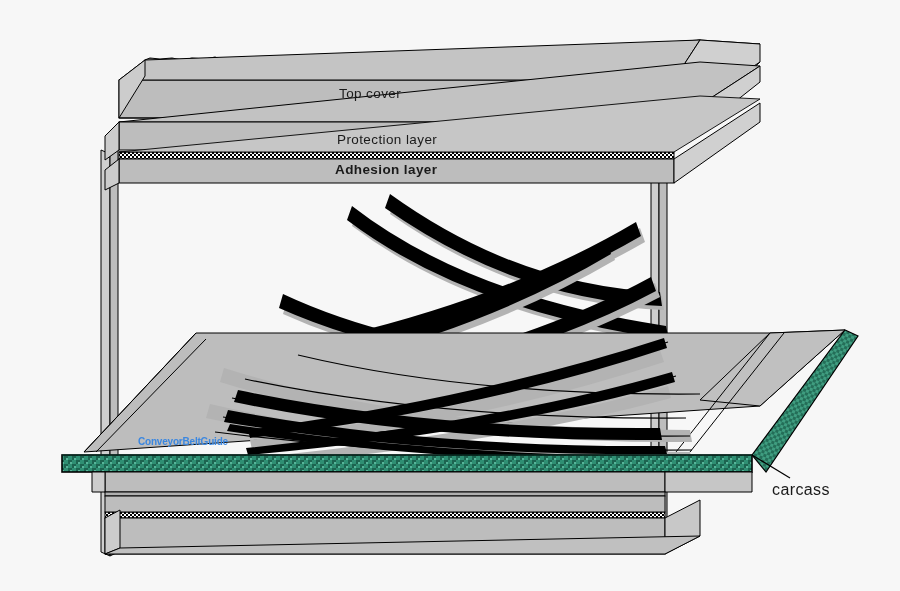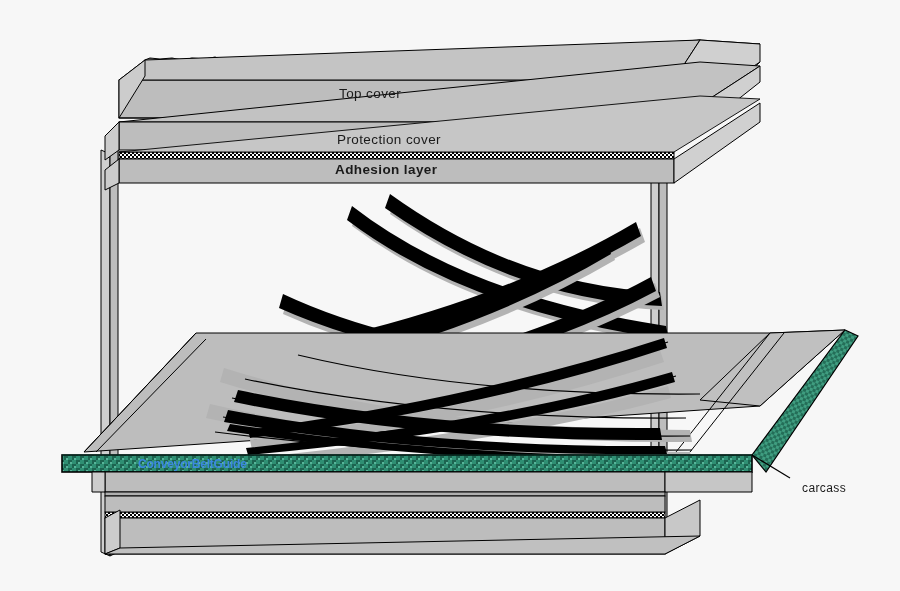--- a/index.html
+++ b/index.html
@@ -16,23 +16,23 @@
   .lbl{
     position:absolute;
     font-family:"Liberation Sans", sans-serif;
     color:#1a1a1a;
     white-space:nowrap;
     letter-spacing:.4px;
   }
   #lbl-top-cover{left:339px;top:86px;font-size:13.5px;}
   #lbl-protection{left:337px;top:132px;font-size:13.5px;}
   #lbl-adhesion{left:335px;top:162px;font-size:13.5px;font-weight:bold;}
-  #lbl-carcass{left:772px;top:481px;font-size:12px;margin-left:30px;}
+  #lbl-carcass{left:772px;top:481px;font-size:16px;}
   #watermark{
-    left:138px;top:457px;font-size:12px;
+    left:138px;top:436px;font-size:10px;
     color:#3b87e0;font-weight:bold;letter-spacing:-0.2px;text-align:center;
   }
 </style>
 </head>
 <body>
 
 <div id="stage">
 
   <svg id="diagram" viewBox="0 0 900 591">
     <defs>
@@ -196,21 +196,21 @@
     <g>
       <path d="M756,468 L790,474" stroke="#000" stroke-width="0" fill="none"></path>
       <line x1="752" y1="455" x2="790" y2="478" stroke="#000" stroke-width="1.2"></line>
       <line x1="790" y1="478" x2="790" y2="478" stroke="#000" stroke-width="1.2"></line>
     </g>
 
   </svg>
 
   <div class="lbl" id="lbl-top-cover">Top cover</div>
 
-  <div class="lbl" id="lbl-protection">Protection cover</div>
+  <div class="lbl" id="lbl-protection">Protection layer</div>
 
   <div class="lbl" id="lbl-adhesion">Adhesion layer</div>
 
   <div class="lbl" id="lbl-carcass">carcass</div>
 
   <div class="lbl" id="watermark">ConveyorBeltGuide</div>
 
 </div>
 
 </body></html>

